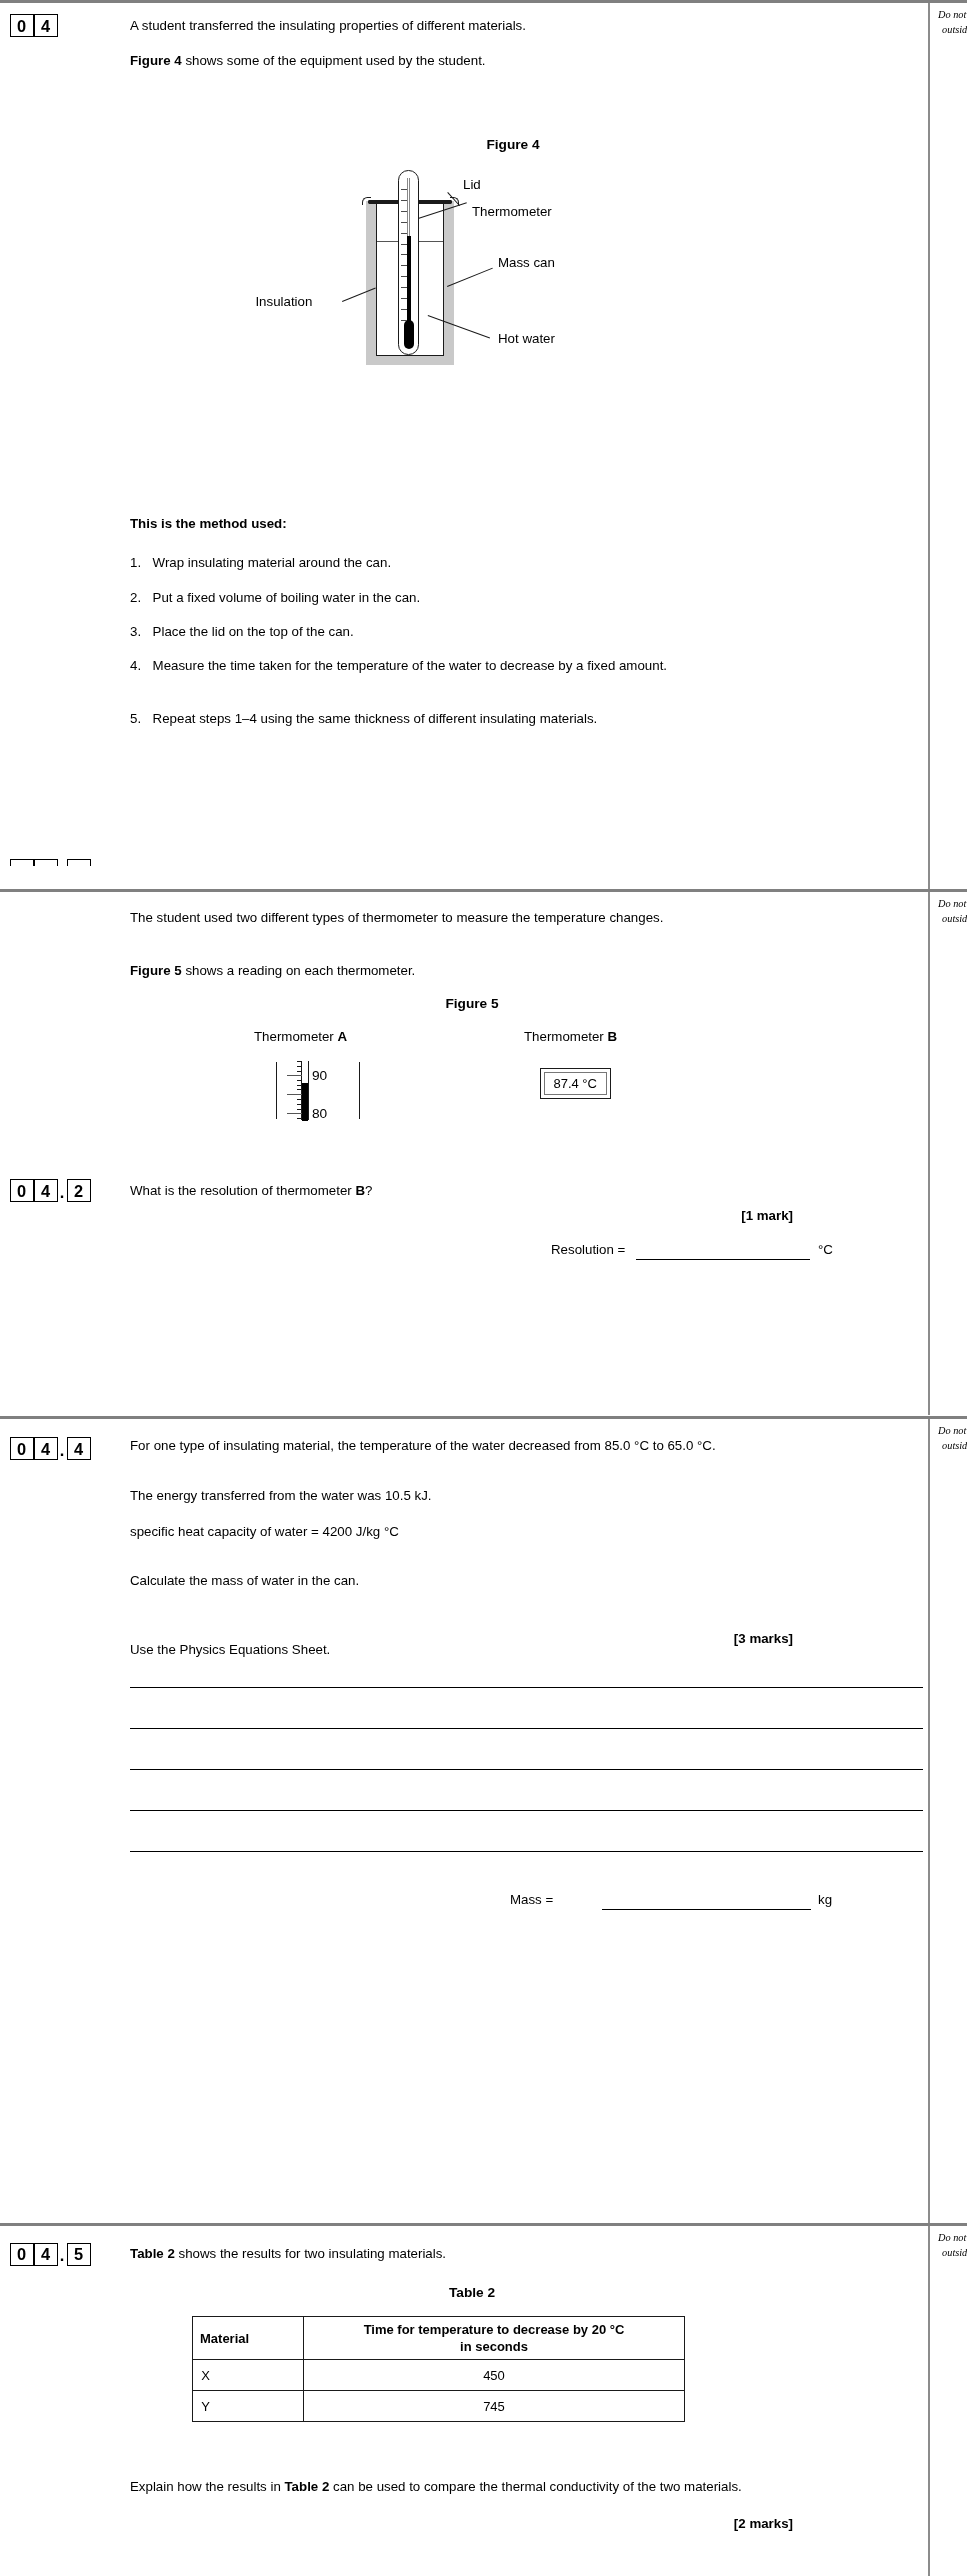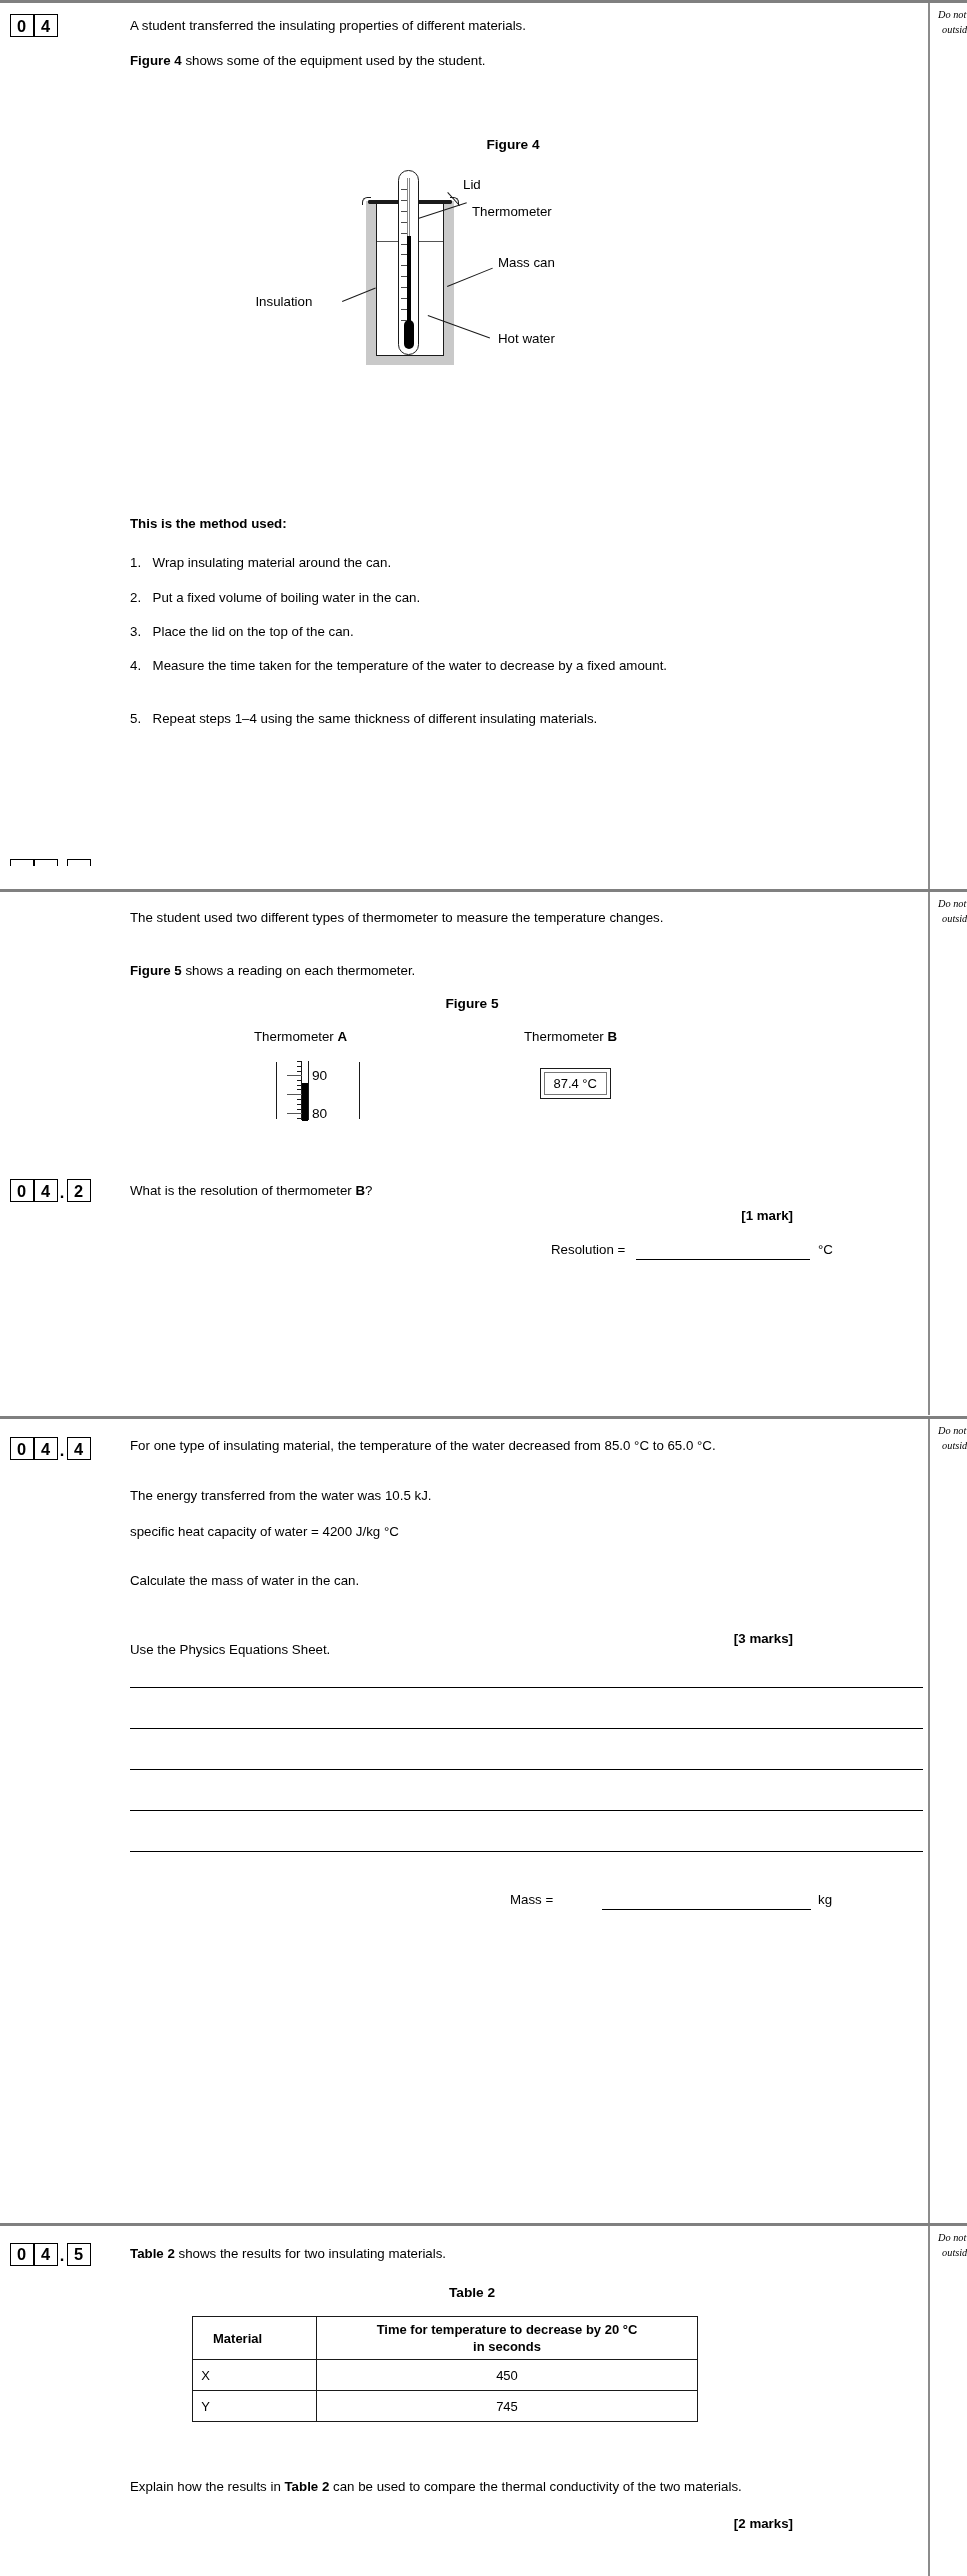--- a/index.html
+++ b/index.html
@@ -352,21 +352,21 @@
   .tbl2 td, .tbl2 th {
     border: 1px solid #1a1a1a;
     padding: 0;
     vertical-align: middle;
   }
   .tbl2 th.c1 {
     width: 103px;
     height: 42px;
     font-weight: bold;
     text-align: left;
-    padding-left: 20px;
+    padding-left: 7px;
   }
   .tbl2 th.c2 {
     width: 369px;
     height: 42px;
     font-weight: bold;
     text-align: center;
     line-height: 17px;
     padding: 0 5.5px;
   }
   .tbl2 td.c1 {

